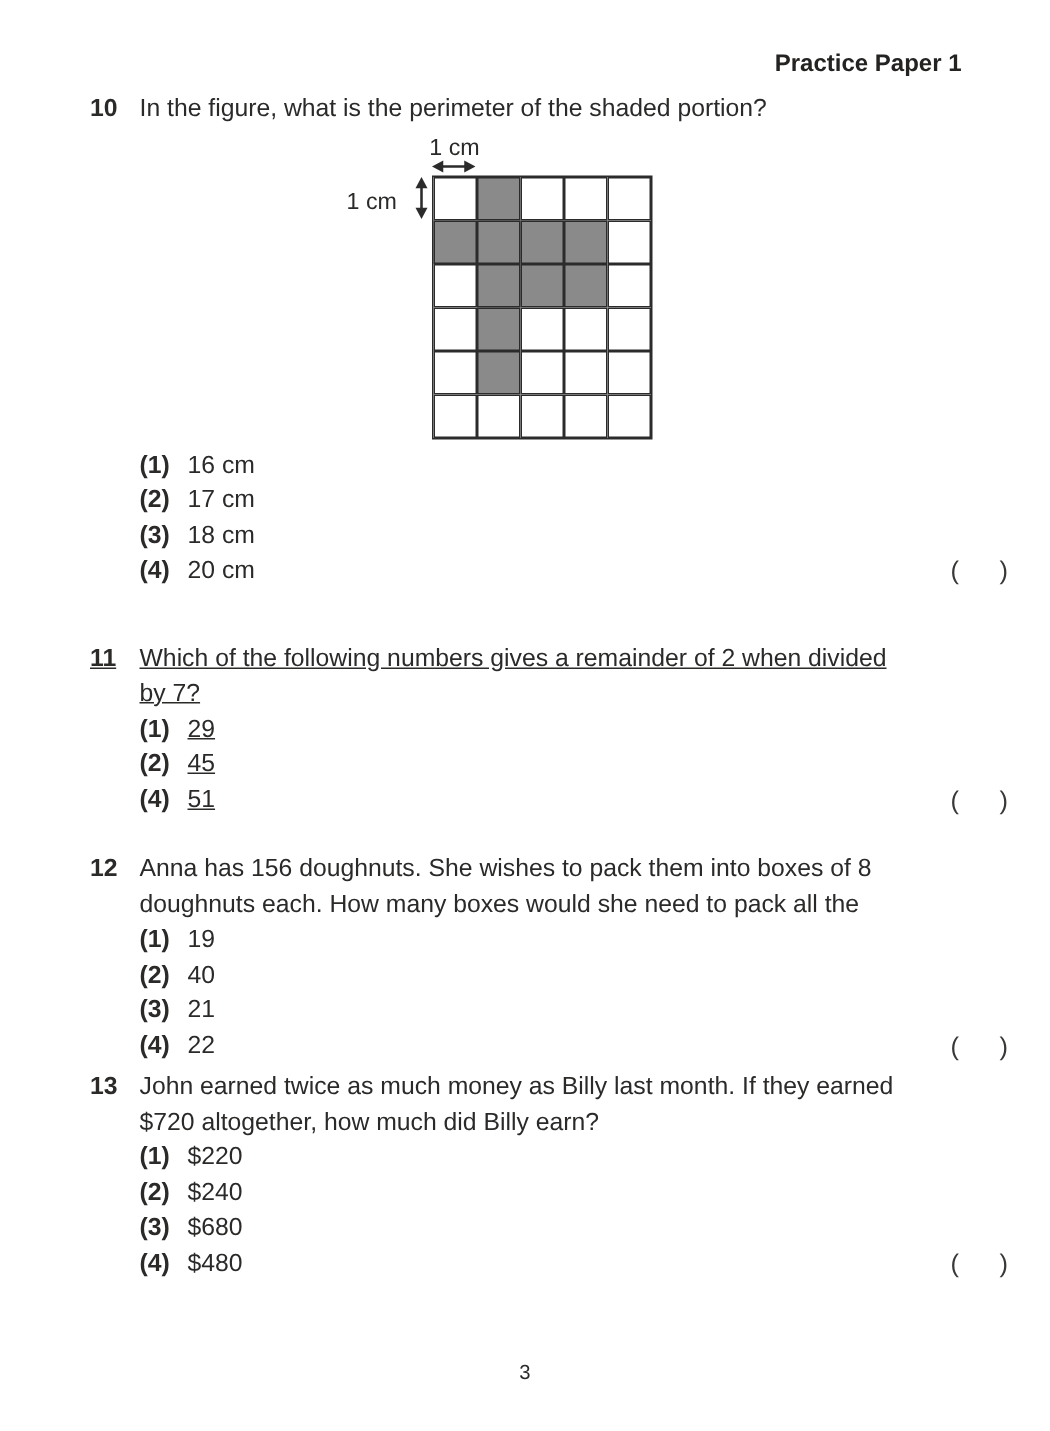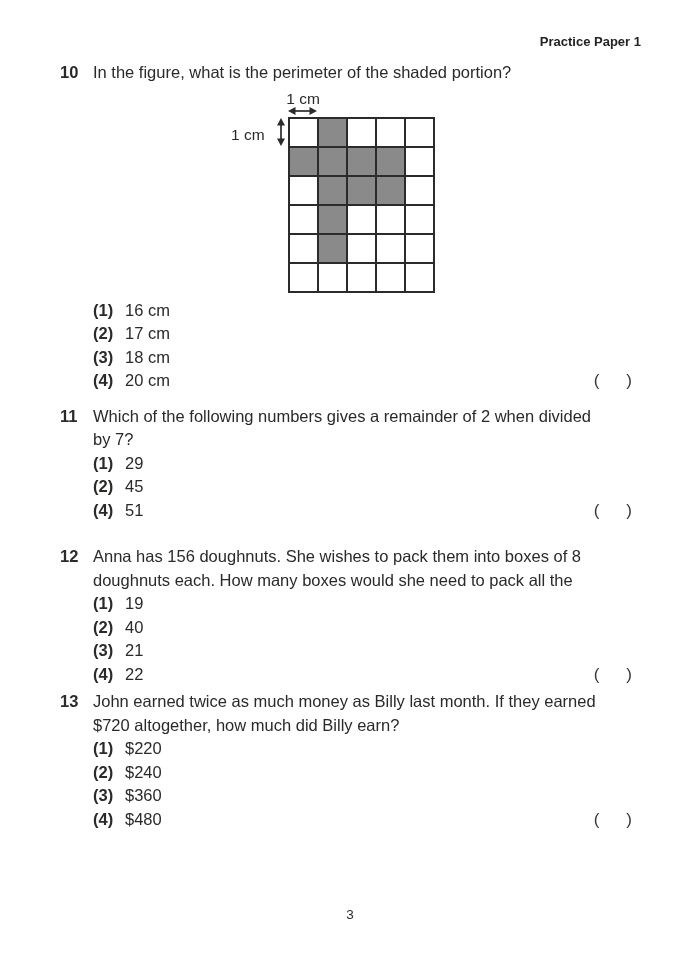--- a/index.html
+++ b/index.html
@@ -10,26 +10,26 @@
     height: 954px;
     background: #ffffff;
     font-family: "Liberation Sans", sans-serif;
     color: #2b2a29;
     overflow: hidden;
   }
   .header-title {
     position: absolute;
     top: 34px;
     right: 59px;
-    font-size: 13px;
+    font-size: 16px;
     font-weight: 700;
     color: #252321;
   }
   .content {
-    padding: 61px 68px 0 60px;
+    padding: 61px 28px 0 60px;
   }
   .question {
     display: grid;
     grid-template-columns: 33px 1fr;
     font-size: 16.5px;
     line-height: 23.5px;
   }
   .q-number {
     font-weight: 700;
   }
@@ -96,21 +96,21 @@
     border: 1px solid #2b2b2b;
     width: 147px;
   }
   .cell {
     border: 1px solid #2b2b2b;
     background: #ffffff;
   }
   .cell.shaded { background: #8a8a8a; }
   
   .q10-options { margin-top: 5px; }
-  #q11 { margin-top: 12px; }
+  #q11 { margin-top: 35px; text-decoration: underline; }
   #q12 { margin-top: 23px; }
   #q13 { margin-top: 4px; }
   .footer-page {
     position: absolute;
     left: 0;
     right: 0;
     top: 907px;
     text-align: center;
     font-size: 13.5px;
     color: #2b2a29;
@@ -244,21 +244,21 @@
         <span class="q-line">John earned twice as much money as Billy last month. If they earned</span>
         <span class="q-line">$720 altogether, how much did Billy earn?</span>
         <div>
           <div class="option">
             <span class="opt-label">(1)</span><span class="opt-value">$220</span>
           </div>
           <div class="option">
             <span class="opt-label">(2)</span><span class="opt-value">$240</span>
           </div>
           <div class="option">
-            <span class="opt-label">(3)</span><span class="opt-value">$360</span>
+            <span class="opt-label">(3)</span><span class="opt-value">$680</span>
           </div>
           <div class="option">
             <span class="opt-label">(4)</span><span class="opt-value">$480</span>
             <span class="answer-brackets"><span>(</span><span class="answer-gap"></span><span>)</span></span>
           </div>
         </div>
       </div>
     </div>
 
   </div>

